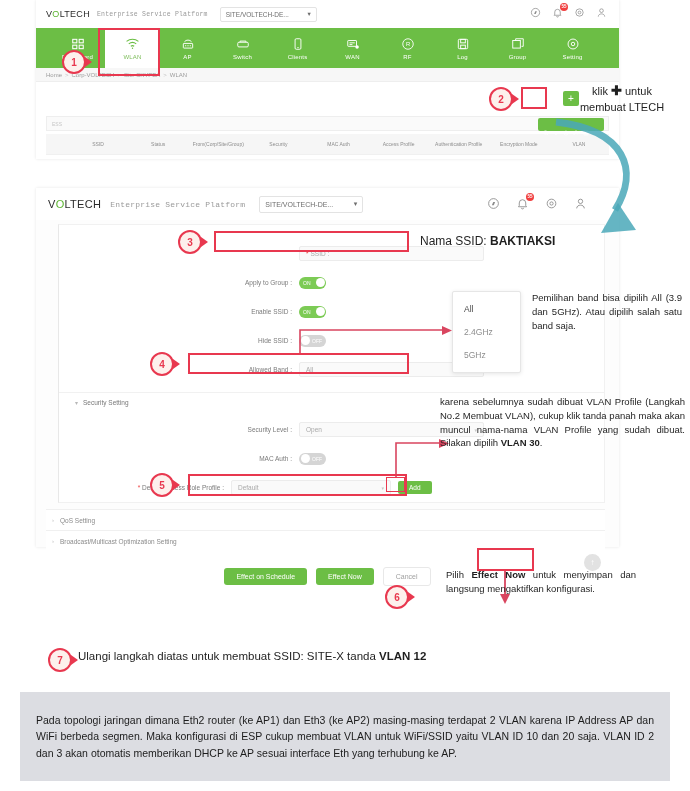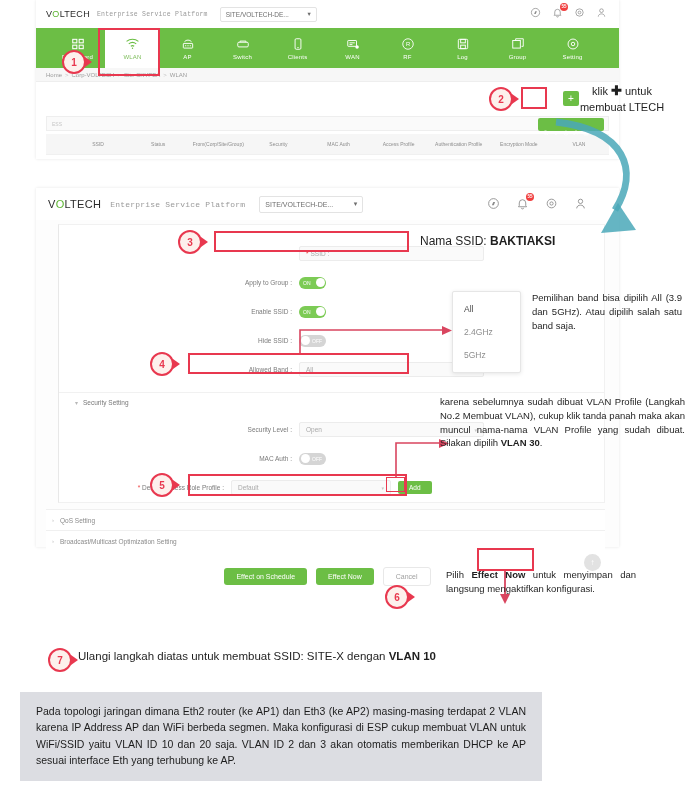--- a/index.html
+++ b/index.html
@@ -193,22 +193,22 @@
 
   .note {
     position: absolute; font-size: 9.5px; line-height: 1.45;
     color: #1f1f1f; text-align: justify; z-index: 35;
   }
   .note b { font-weight: bold; }
 
   .note-plus { font-size: 11px; }
 
   .bottom-note {
-    position: absolute; left: 20px; top: 692px; width: 522px; height: 89px;
-    background: #dcdde2; padding: 11px 16px;
+    position: absolute; left: 20px; top: 692px; width: 650px; height: 89px;
+    background: #dcdde2; padding: 20px 16px;
     font-size: 10.5px; line-height: 1.55; color: #1c1c1c; text-align: justify;
   }
 
   .step7-text {
     position: absolute; left: 78px; top: 650px;
     font-size: 11.5px; color: #1f1f1f;
   }
   .step7-text b { font-weight: bold; }
 </style>
 </head>
@@ -623,16 +623,16 @@
 
 <div class="note" style="left:440px;top:395px;width:245px;">
   <span>karena sebelumnya sudah dibuat VLAN Profile (Langkah No.2 Membuat VLAN), cukup klik tanda panah maka akan muncul nama-nama VLAN Profile yang sudah dibuat. Silakan dipilih </span><b>VLAN 30</b><span>.</span>
 </div>
 
 <div class="note" style="left:410px;top:568px;width:190px;margin-left:36px;">
   <span>Pilih </span><b>Effect Now</b><span> untuk menyimpan dan langsung mengaktifkan konfigurasi.</span>
 </div>
 
 <div class="step7-text">
-  <span>Ulangi langkah diatas untuk membuat SSID: SITE-X dengan </span><b>VLAN 10</b>
+  <span>Ulangi langkah diatas untuk membuat SSID: SITE-X tanda </span><b>VLAN 12</b>
 </div>
 
 <div class="bottom-note">Pada topologi jaringan dimana Eth2 router (ke AP1) dan Eth3 (ke AP2) masing-masing terdapat 2 VLAN karena IP Address AP dan WiFi berbeda segmen. Maka konfigurasi di ESP cukup membuat VLAN untuk WiFi/SSID yaitu VLAN ID 10 dan 20 saja. VLAN ID 2 dan 3 akan otomatis memberikan DHCP ke AP sesuai interface Eth yang terhubung ke AP.</div>
 
 </body></html>

